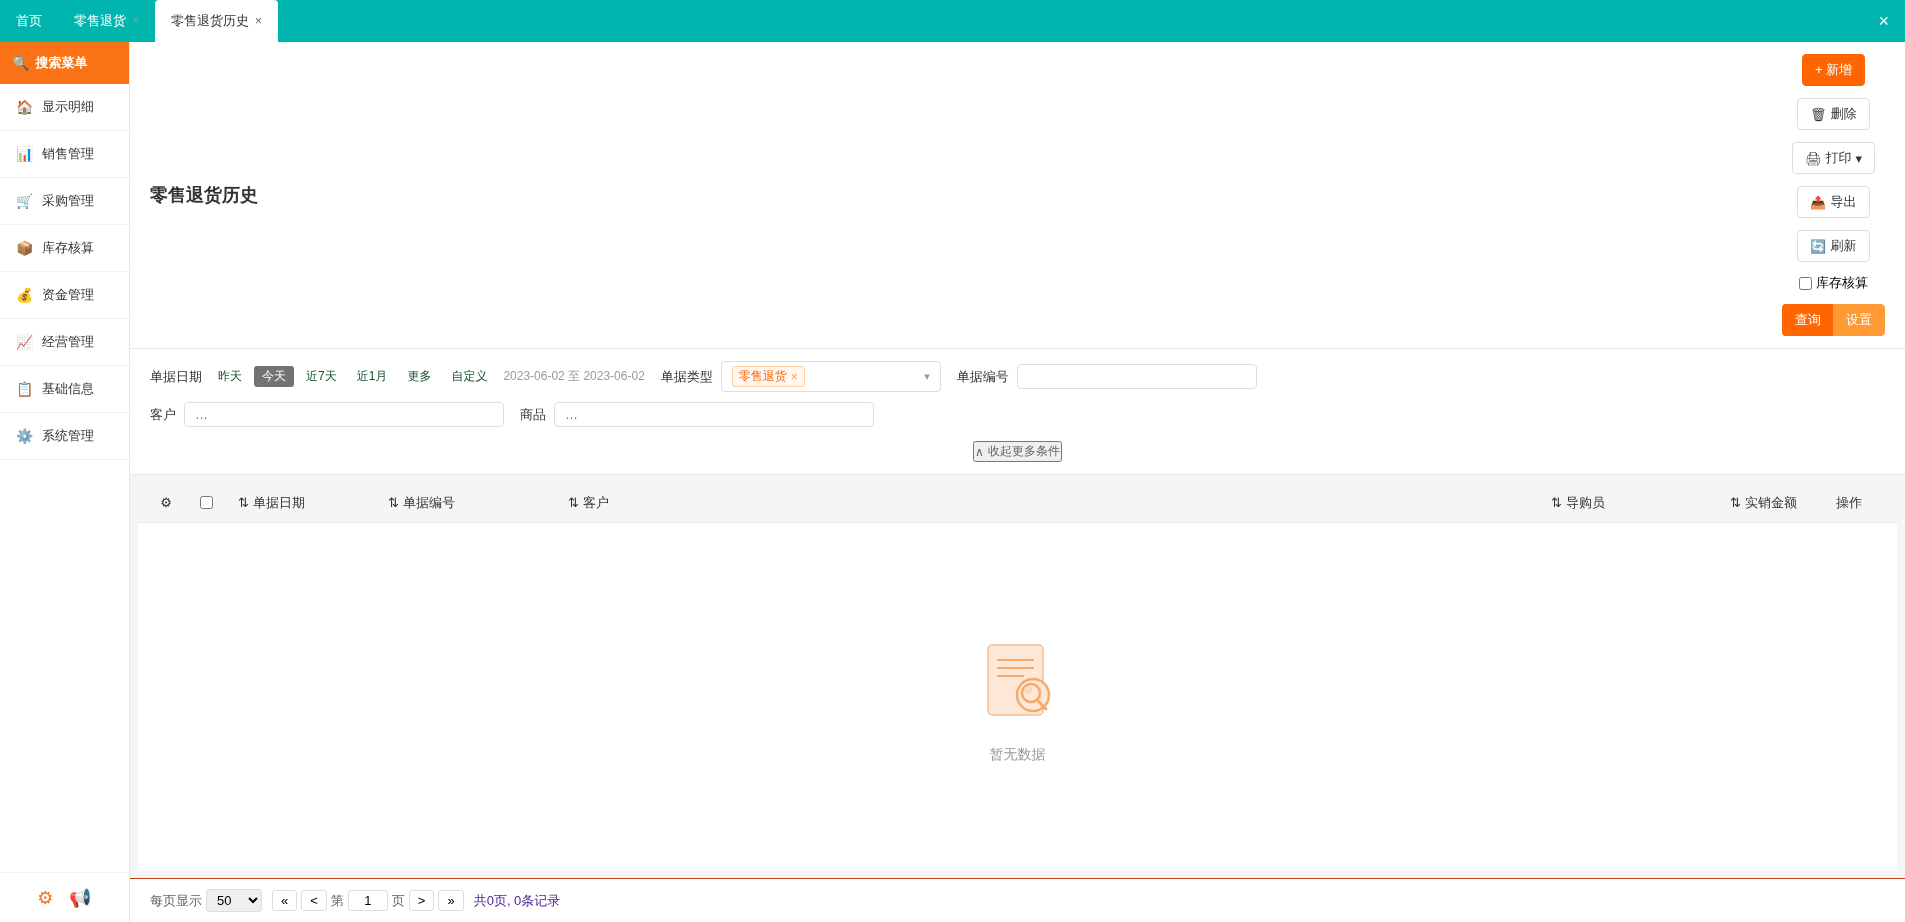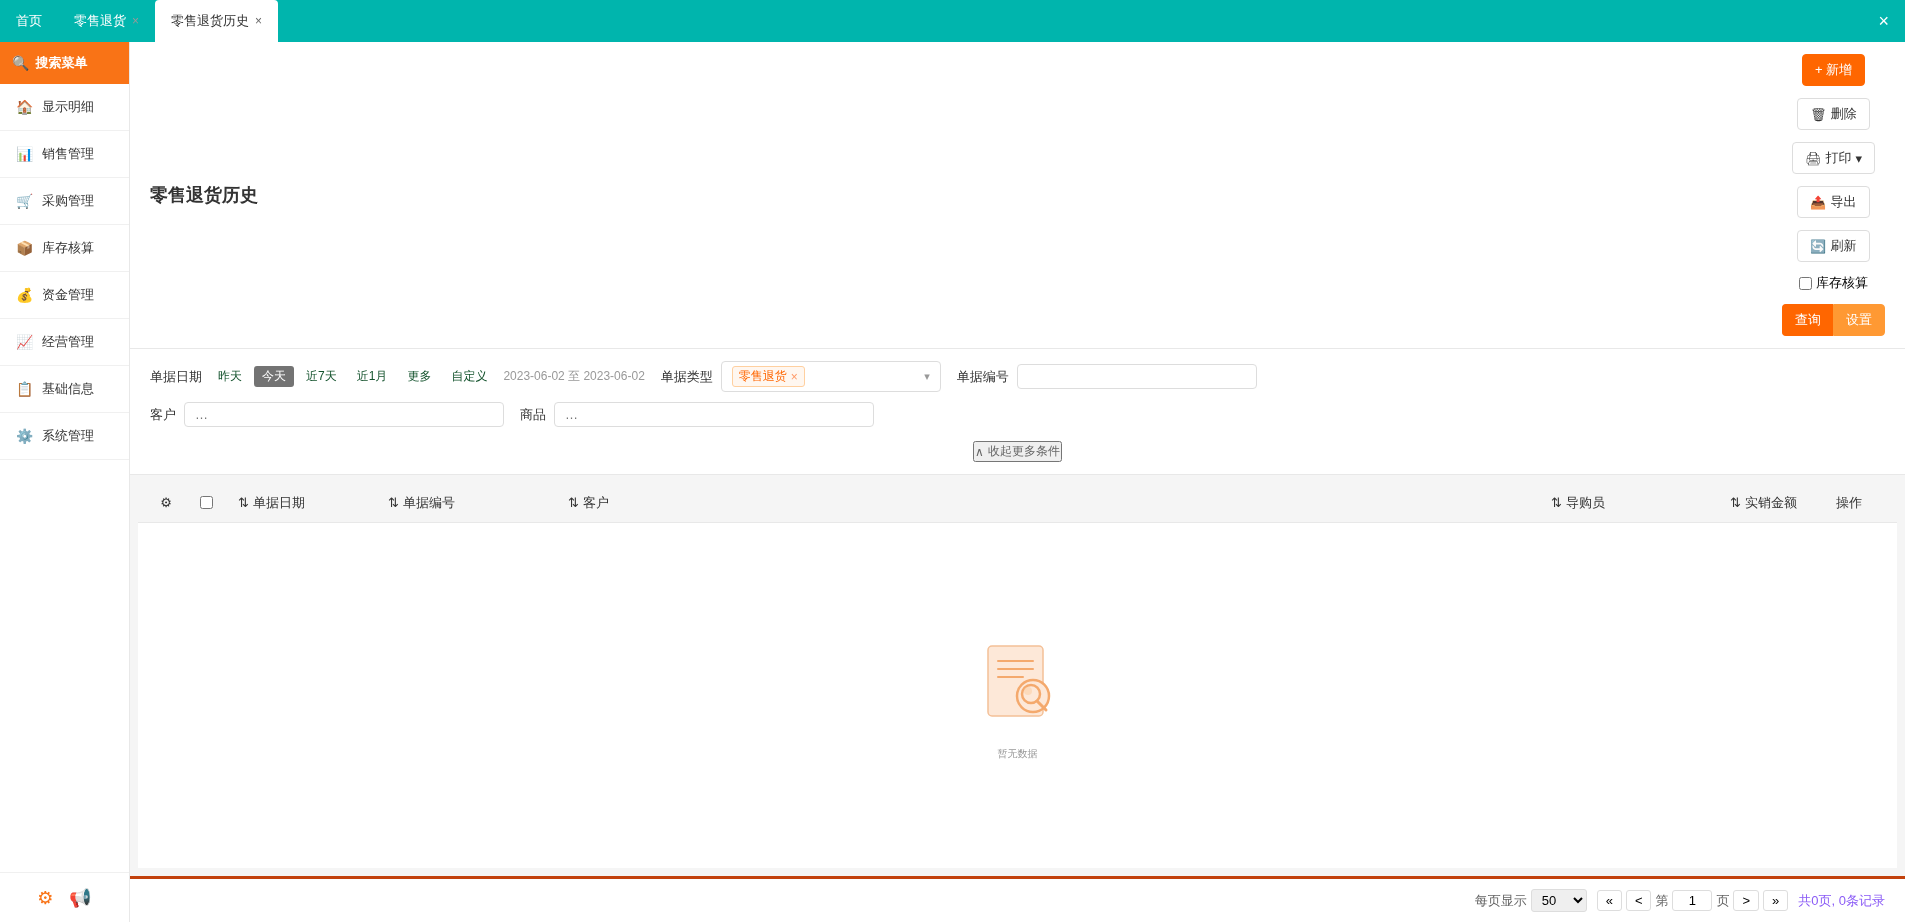--- a/index.html
+++ b/index.html
@@ -118,35 +118,35 @@
     .th-customer { flex: 1; }
     .th-guide { width: 150px; }
     .th-amount { width: 120px; justify-content: flex-end; }
     .th-action { width: 80px; justify-content: center; }
 
     
     .empty-state {
       flex: 1; display: flex; flex-direction: column; align-items: center; justify-content: center;
       gap: 16px;
     }
-    .empty-text { font-size: 10px; color: #999; }
+    .empty-text { font-size: 14px; color: #999; }
 
     
     .pagination {
-      display: flex; align-items: center; justify-content: flex-end; padding: 10px 20px;
-      border-top: 3px solid #c2410c; background: #fff; gap: 10px; font-size: 13px; color: #666;
+      display: flex; align-items: center; padding: 10px 20px;
+      border-top: 1px solid #c2410c; background: #fff; gap: 10px; font-size: 13px; color: #666;
     }
     .page-size-select {
       display: flex; align-items: center; gap: 4px;
     }
     .page-select { border: 1px solid #ddd; border-radius: 3px; padding: 2px 6px; font-size: 13px; }
     .page-nav { display: flex; align-items: center; gap: 4px; }
     .page-btn { border: 1px solid #ddd; background: #fff; border-radius: 3px; padding: 2px 8px; cursor: pointer; font-size: 13px; }
     .page-input { border: 1px solid #ddd; border-radius: 3px; padding: 2px 6px; width: 40px; text-align: center; font-size: 13px; }
-    .page-total { color: #8b5cf6; }
+    .page-total { color: #4c1d95; }
 
     
     .empty-illustration {
       width: 100px; height: 100px;
     }
   </style>
 </head>
 <body>
 
 <div class="top-bar">

